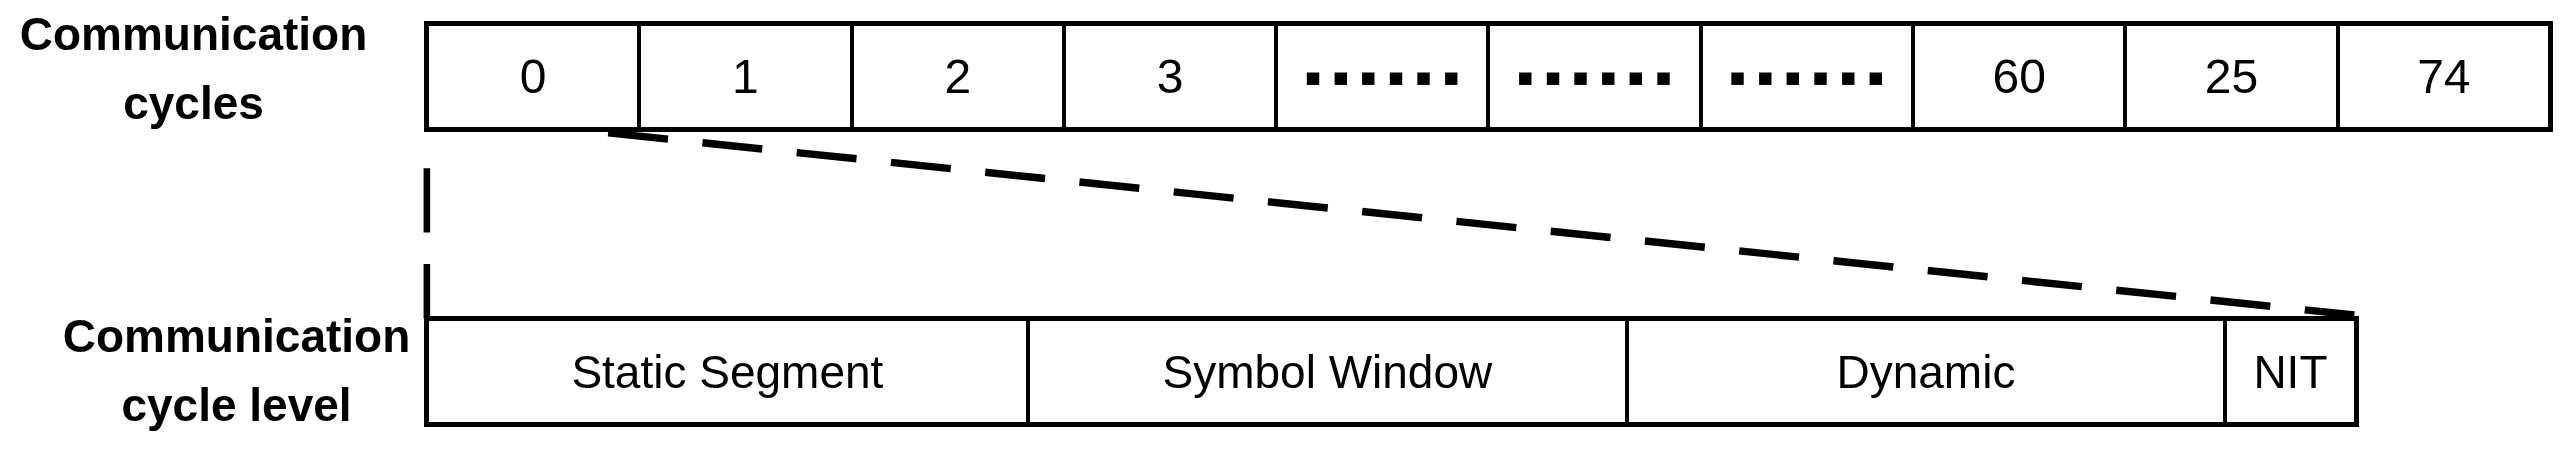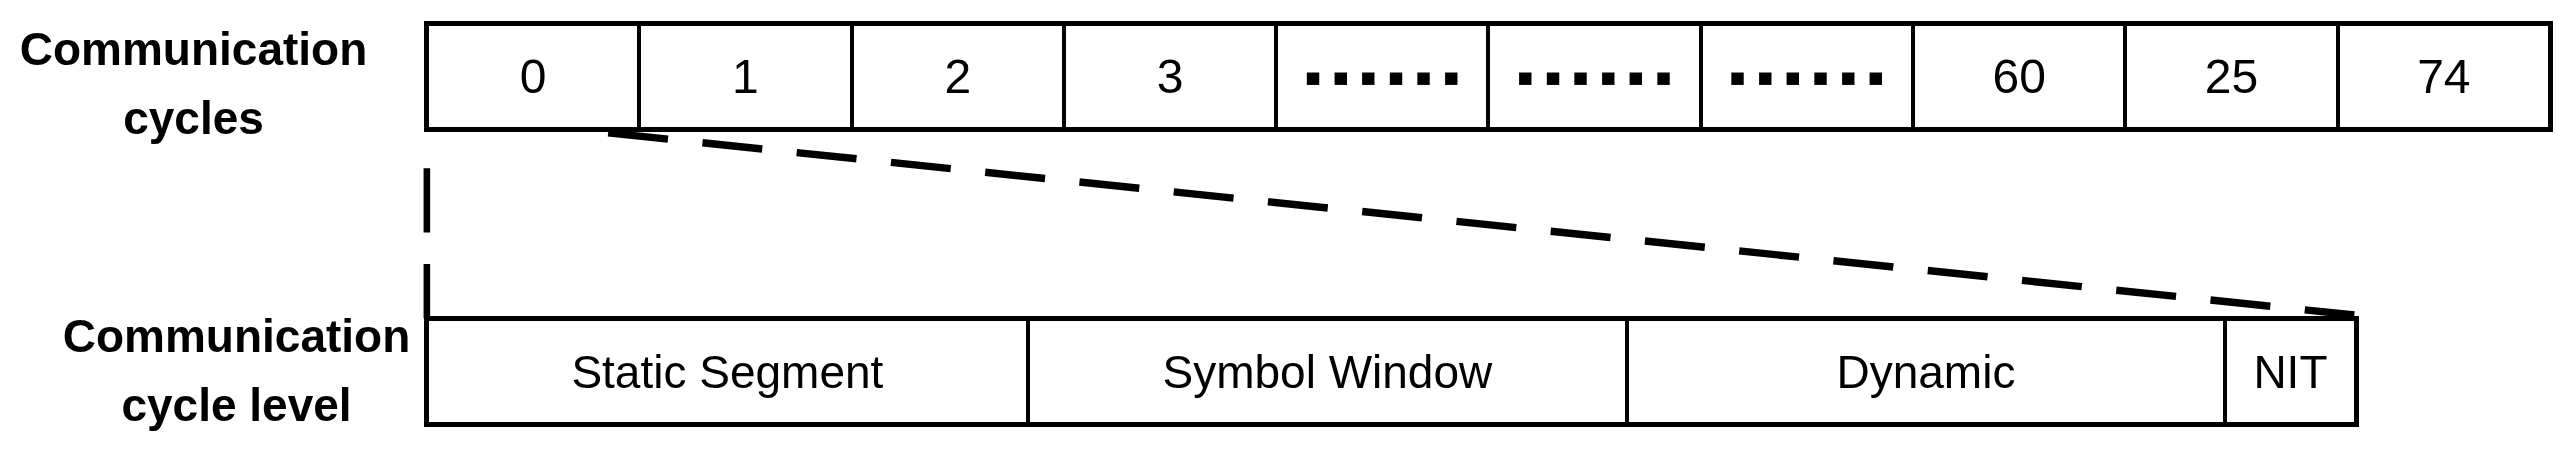--- a/index.html
+++ b/index.html
@@ -24,21 +24,21 @@
     align-items: center;
     justify-content: center;
     text-align: center;
     font-weight: bold;
     font-size: 46px;
     line-height: 1.5;
     color: #000000;
   }
   .side-label.top {
     left: 0px;
-    top: 26px;
+    top: 11px;
     width: 387px;
     height: 115px;
   }
   .side-label.bottom {
     left: 12px;
     top: 311px;
     width: 449px;
     height: 119px;
   }
 

